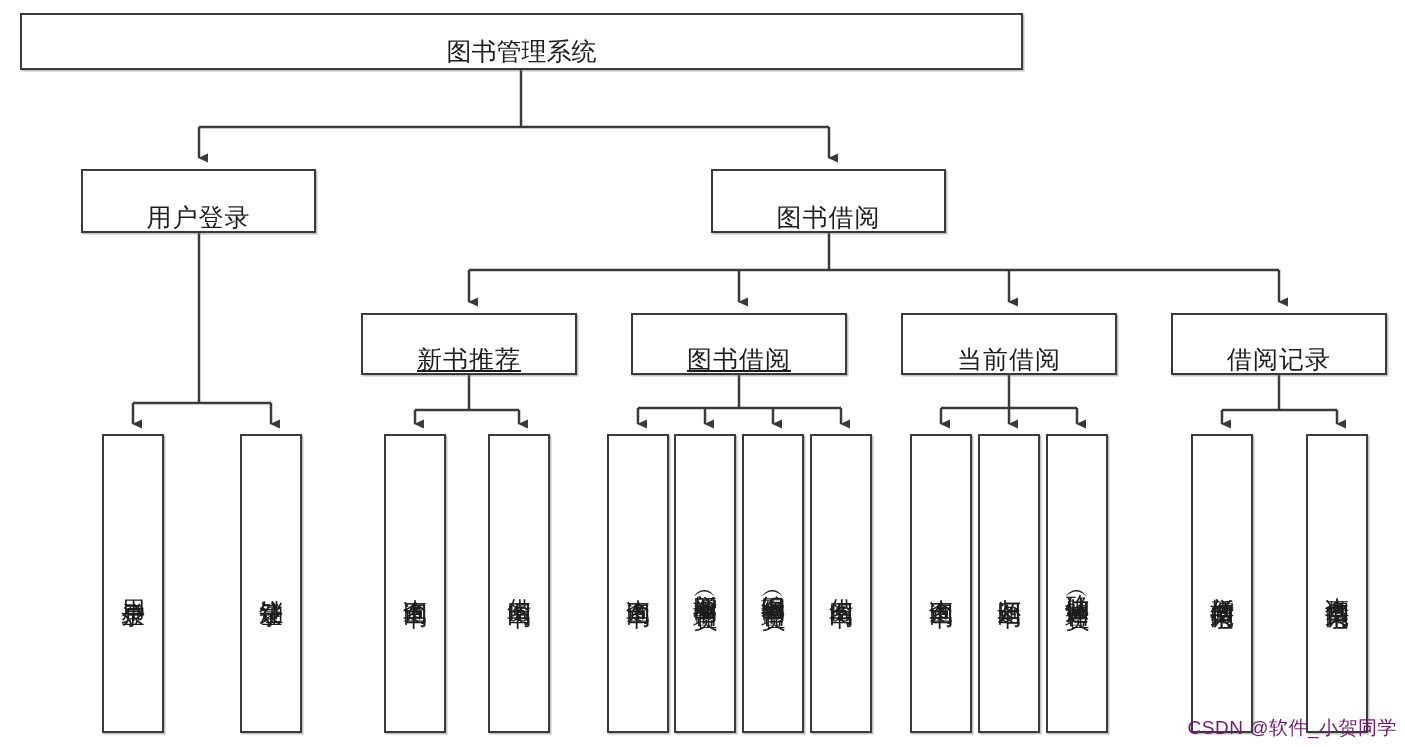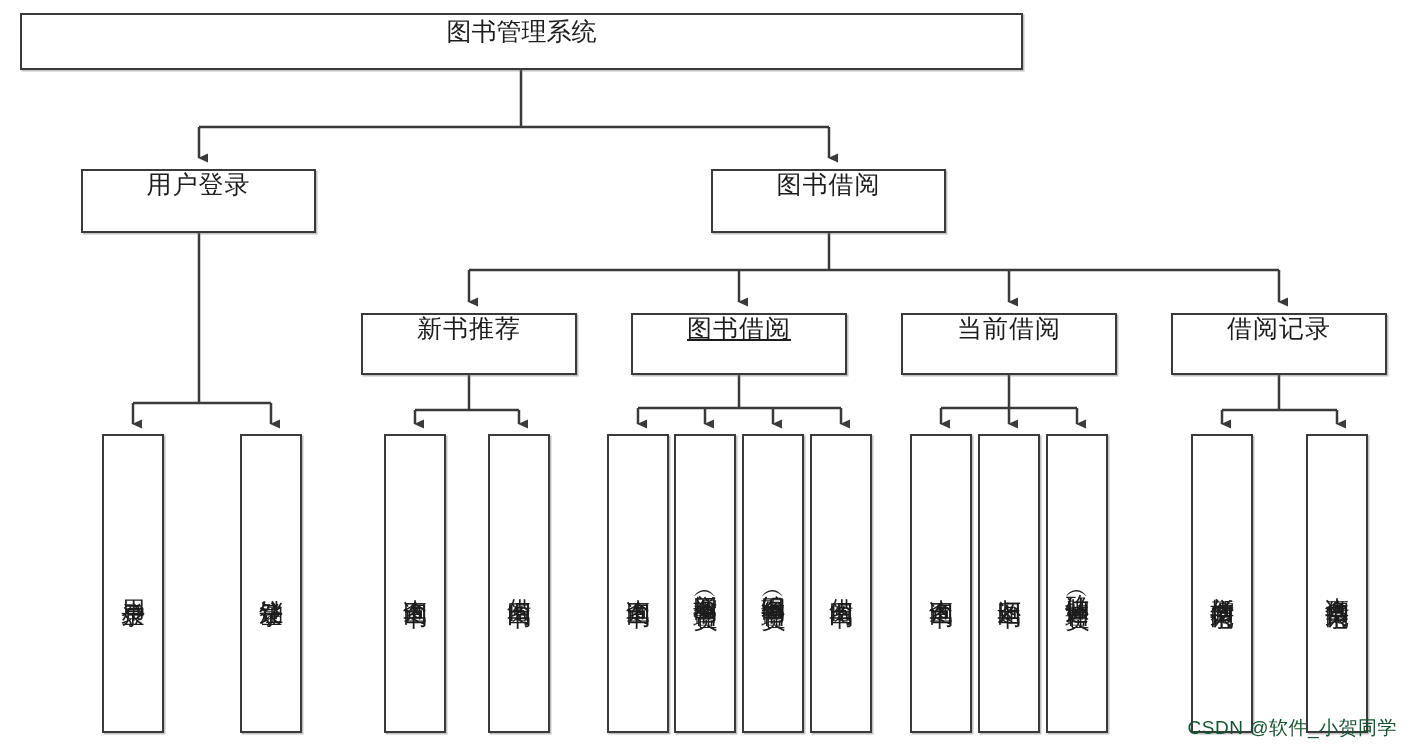--- a/index.html
+++ b/index.html
@@ -18,21 +18,21 @@
     position:absolute;left:0;top:0;
     width:1405px;height:747px;
     pointer-events:none;
   }
   .node{
     position:absolute;
     box-sizing:border-box;
     background:#ffffff;
     border:2.5px solid #3a3a3a;
     display:flex;
-    align-items:flex-start;
+    align-items:flex-end;
     justify-content:center;
     color:#1c1c1c;
     box-shadow:1.5px 1.5px 0 rgba(120,120,120,0.45);
   }
   .node.h{
     font-size:25px;
     line-height:1.1;
     letter-spacing:1px;
   }
   .node.root{
@@ -50,21 +50,21 @@
     letter-spacing:2px;
     white-space:nowrap;
     color:#1c1c1c;
     max-height:280px;
   }
   .watermark{
     position:absolute;
     right:8px;
     bottom:6px;
     font-size:19px;
-    color:#14532d;
+    color:#701a75;
     letter-spacing:0.5px;
     white-space:nowrap;
     user-select:none;
   }
 </style>
 </head>
 <body>
 
 <div id="canvas">
 
@@ -124,21 +124,21 @@
   </div>
 
   <div class="node h" style="left:81px;top:169px;width:235px;height:64px;">
     <span>用户登录</span>
   </div>
 
   <div class="node h" style="left:711px;top:169px;width:235px;height:64px;">
     <span>图书借阅</span>
   </div>
 
-  <div class="node h" style="left:361px;top:313px;width:216px;height:62px;">
+  <div class="node h" style="left:361px;top:313px;width:216px;height:62px;text-decoration:underline;">
     <span>新书推荐</span>
   </div>
 
   <div class="node h" style="left:631px;top:313px;width:216px;height:62px;text-decoration:underline;">
     <span>图书借阅</span>
   </div>
 
   <div class="node h" style="left:1171px;top:313px;width:216px;height:62px;">
     <span>借阅记录</span>
   </div>

